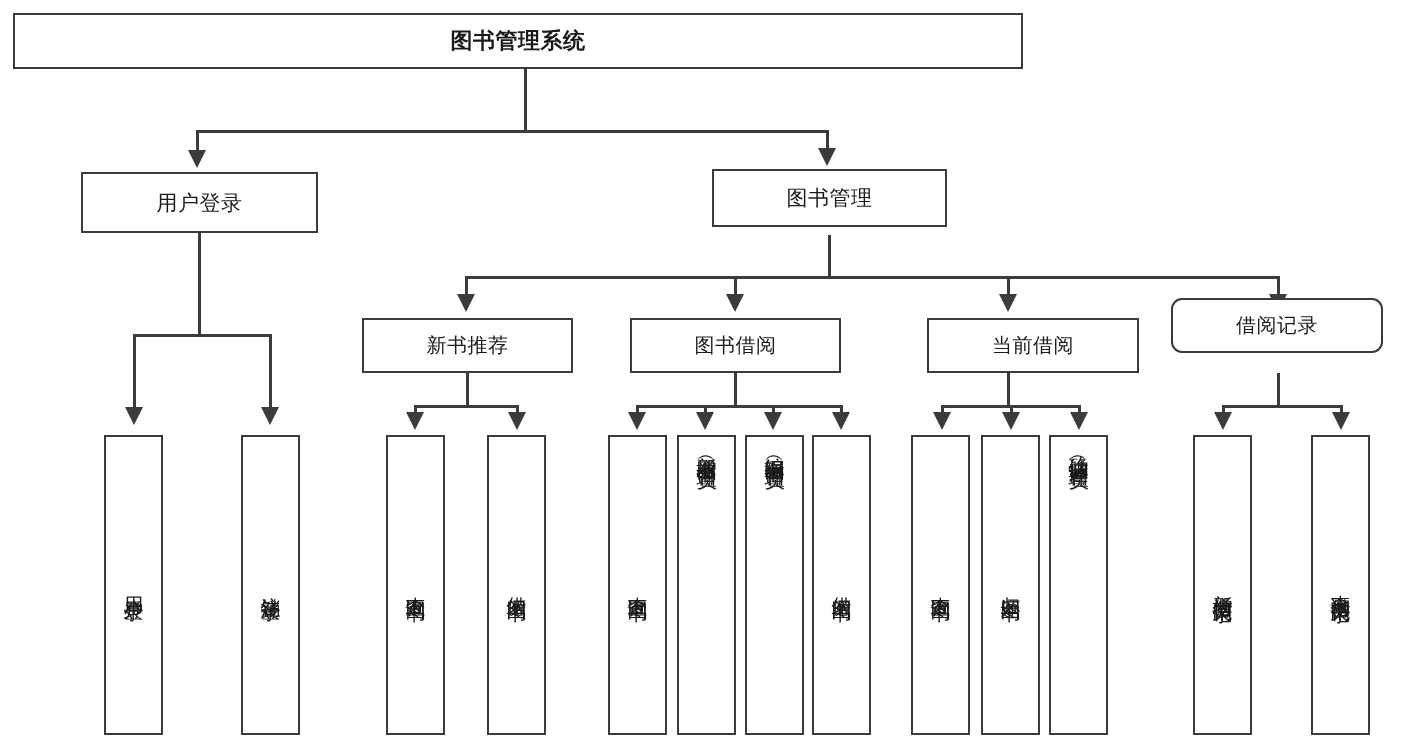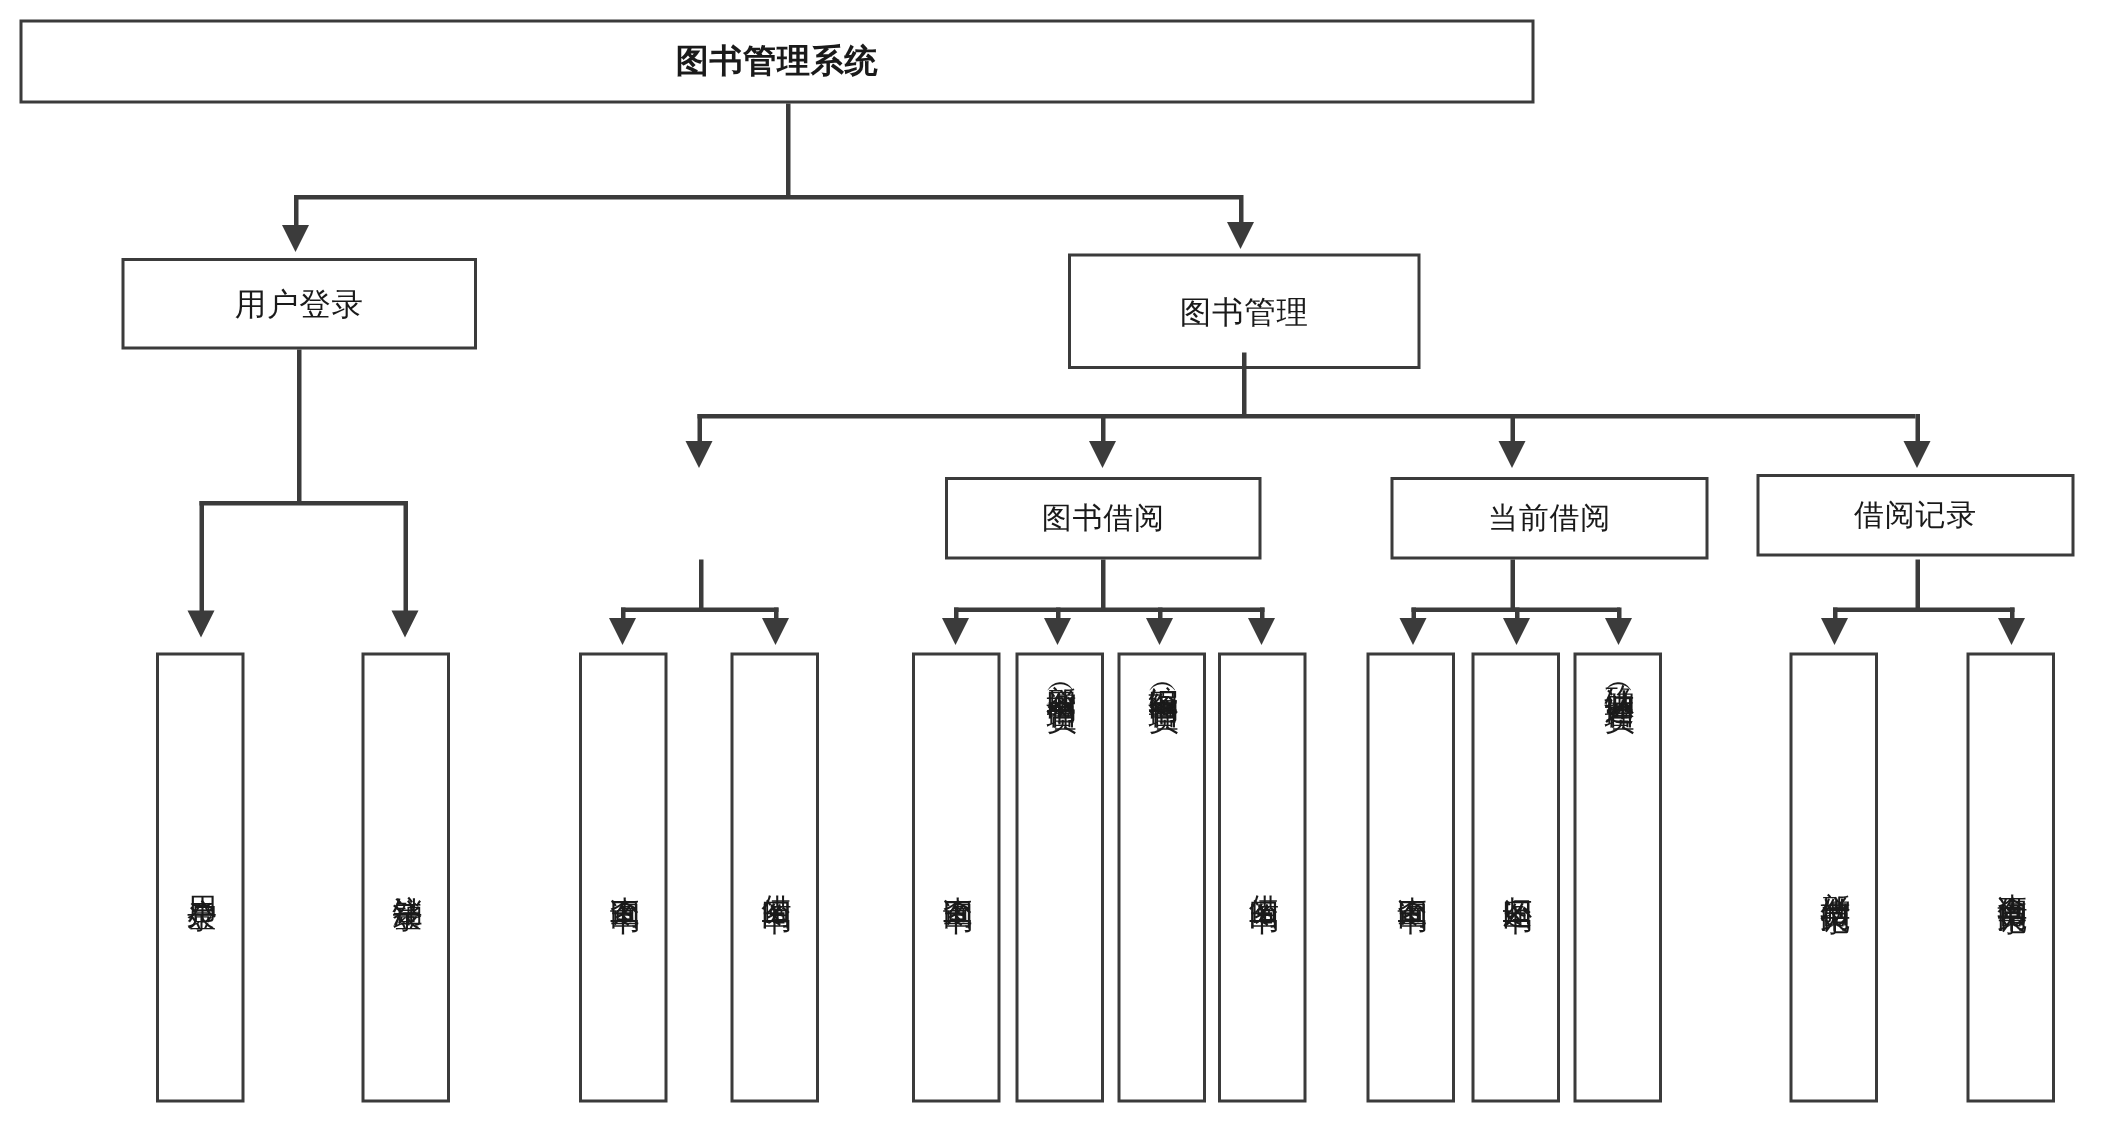--- a/index.html
+++ b/index.html
@@ -103,21 +103,21 @@
   <div class="hline" style="left:196px; top:130px; width:632px;"></div>
   <div class="vline" style="left:196px; top:130px; height:22px;"></div>
   <div class="arrow" style="left:188px; top:150px;"></div>
   <div class="vline" style="left:826px; top:130px; height:22px;"></div>
   <div class="arrow" style="left:818px; top:148px;"></div>
 
   <div class="node lvl2" style="left:81px; top:172px; width:237px; height:61px;">
     <span>用户登录</span>
   </div>
 
-  <div class="node lvl2" style="left:712px; top:169px; width:235px; height:77px;">
+  <div class="node lvl2" style="left:712px; top:169px; width:235px; height:58px;">
     <span>图书管理</span>
   </div>
 
   <div class="vline" style="left:198px; top:233px; height:103px;"></div>
   <div class="hline" style="left:133px; top:334px; width:138px;"></div>
   <div class="vline" style="left:133px; top:334px; height:75px;"></div>
   <div class="arrow" style="left:125px; top:407px;"></div>
   <div class="vline" style="left:269px; top:334px; height:75px;"></div>
   <div class="arrow" style="left:261px; top:407px;"></div>
 
@@ -125,27 +125,30 @@
   <div class="hline" style="left:465px; top:276px; width:812px;"></div>
   <div class="vline" style="left:465px; top:276px; height:20px;"></div>
   <div class="arrow" style="left:457px; top:294px;"></div>
   <div class="vline" style="left:734px; top:276px; height:20px;"></div>
   <div class="arrow" style="left:726px; top:294px;"></div>
   <div class="vline" style="left:1007px; top:276px; height:20px;"></div>
   <div class="arrow" style="left:999px; top:294px;"></div>
   <div class="vline" style="left:1277px; top:276px; height:20px;"></div>
   <div class="arrow" style="left:1269px; top:294px;"></div>
 
+  <div class="node lvl3" style="left:362px; top:318px; width:211px; height:55px;">
+    <span>新书推荐</span>
+  </div>
   <div class="node lvl3" style="left:630px; top:318px; width:211px; height:55px;">
     <span>图书借阅</span>
   </div>
   <div class="node lvl3" style="left:903px; top:318px; width:212px; height:55px;margin-left:24px;">
     <span>当前借阅</span>
   </div>
-  <div class="node lvl3" style="left:1171px; top:316px; width:212px; height:55px;">
+  <div class="node lvl3" style="left:1171px; top:298px; width:212px; height:55px;border-radius:11px;">
     <span>借阅记录</span>
   </div>
 
   <div class="vline" style="left:466px; top:373px; height:34px;"></div>
   <div class="hline" style="left:414px; top:405px; width:105px;"></div>
   <div class="vline" style="left:414px; top:405px; height:10px;"></div>
   <div class="arrow" style="left:406px; top:412px;"></div>
   <div class="vline" style="left:516px; top:405px; height:10px;"></div>
   <div class="arrow" style="left:508px; top:412px;"></div>
 

